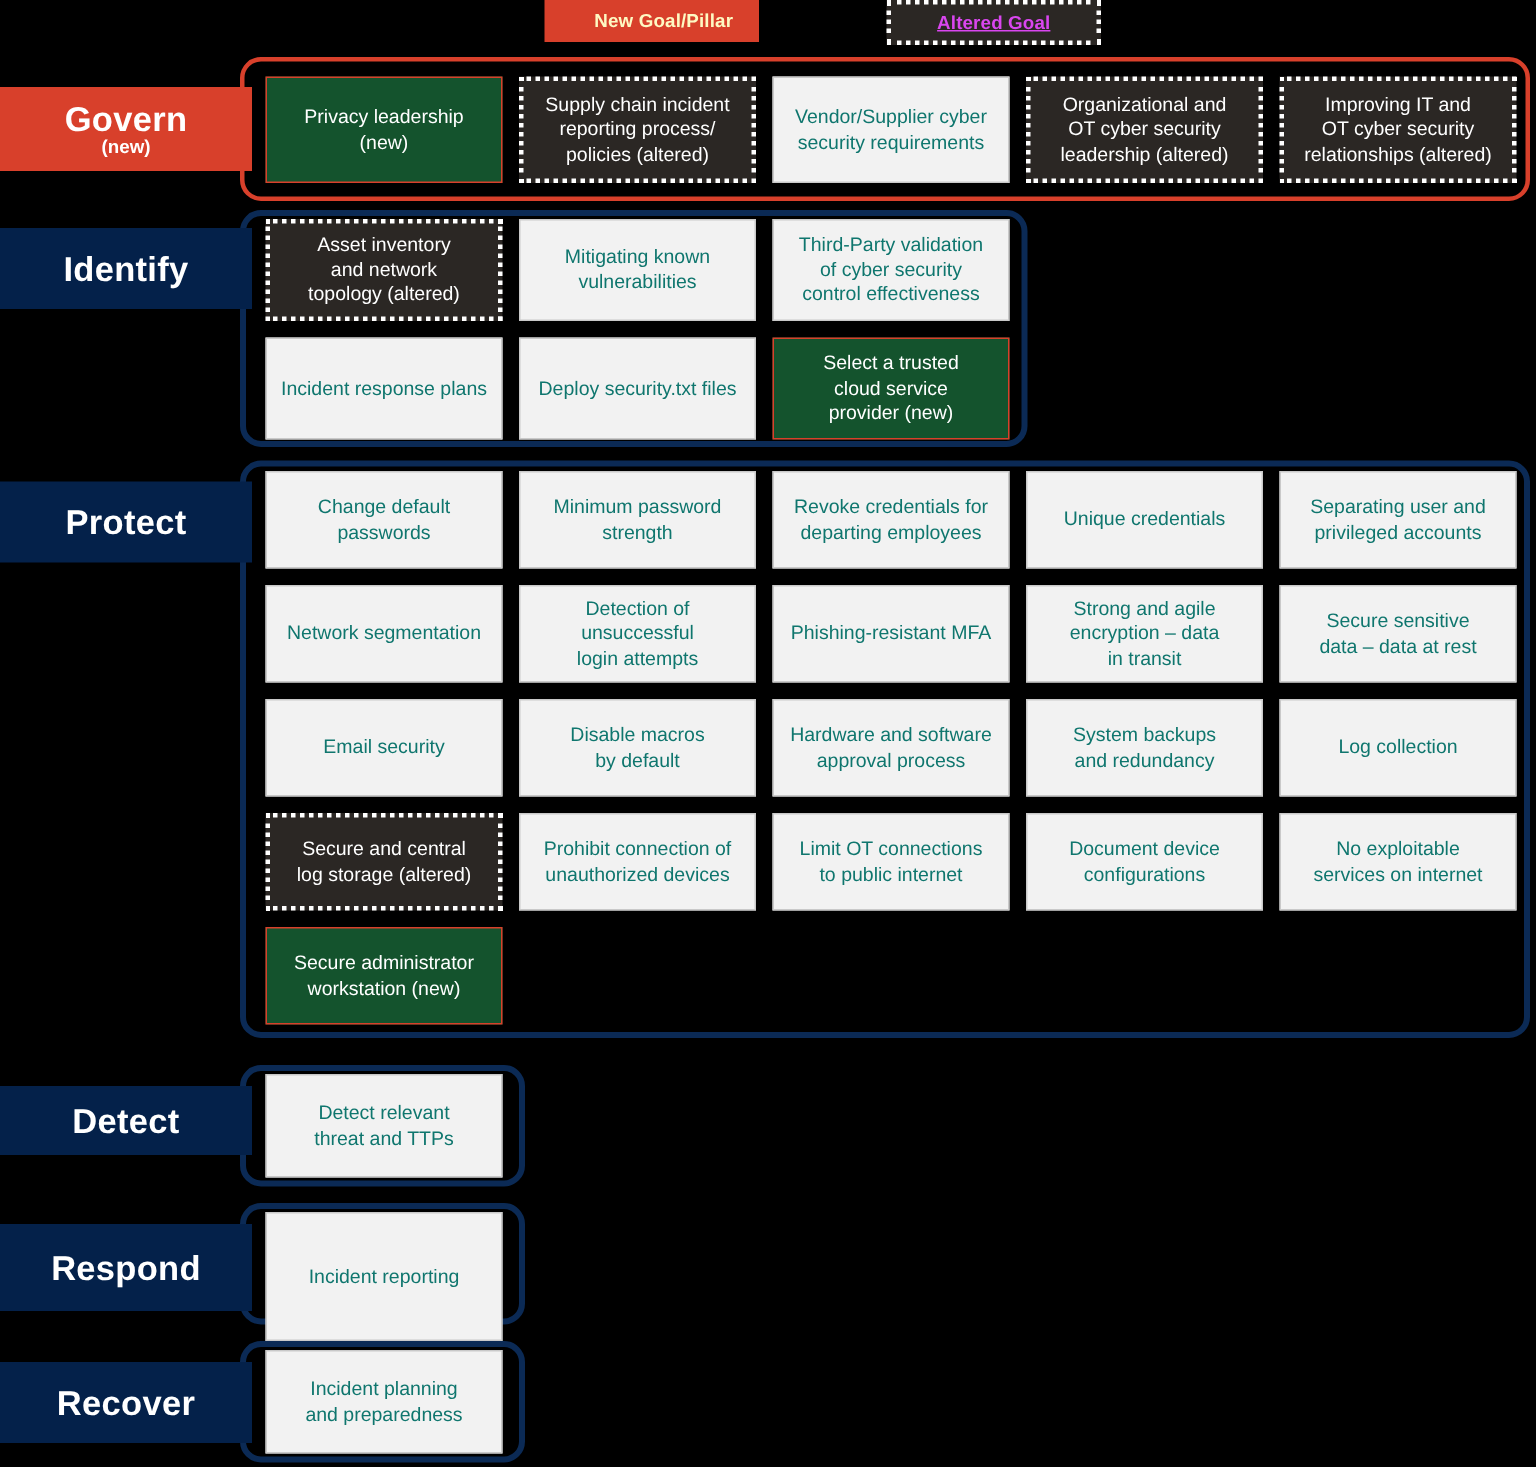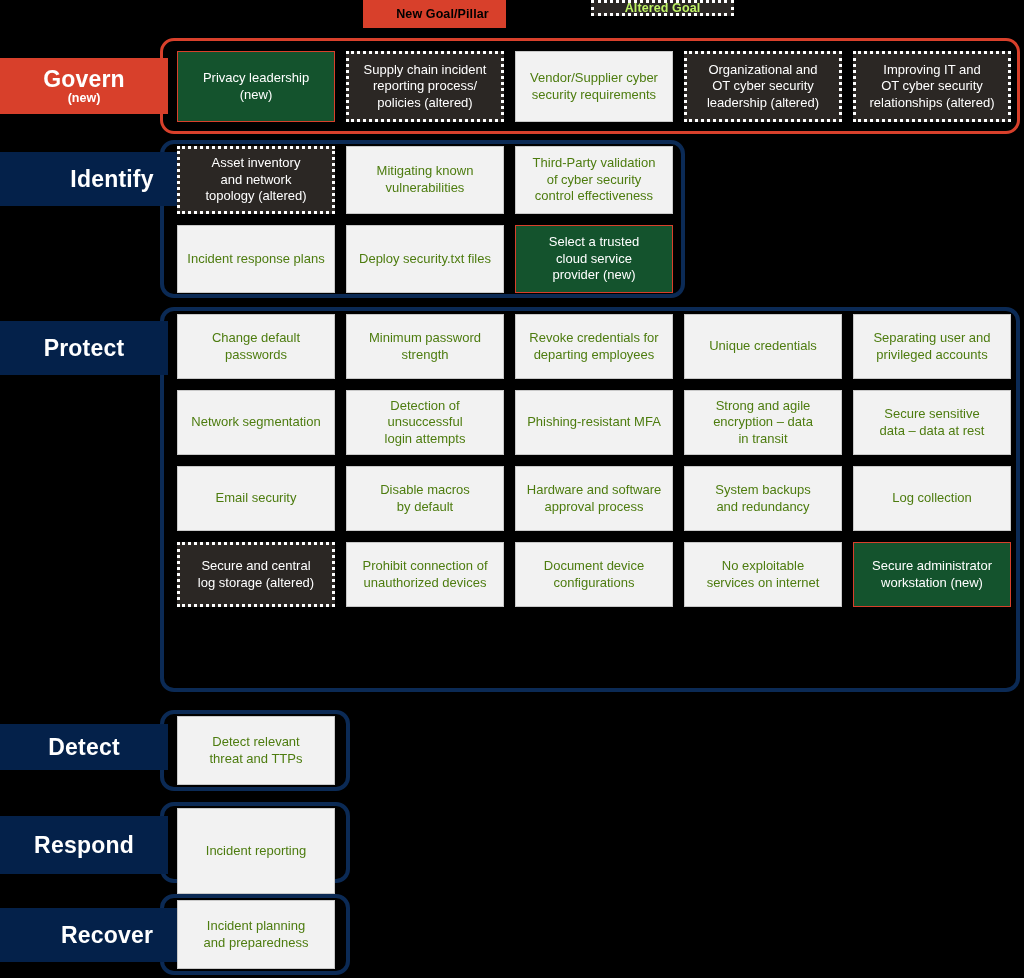--- a/index.html
+++ b/index.html
@@ -39,28 +39,29 @@
     display: flex;
     align-items: center;
     justify-content: center;
     box-sizing: border-box;
     font-size: 12.5px;
     font-weight: bold;
     letter-spacing: .1px;
   }
   .legend-chip.new {
     background: #d8402b;
-    color: #000000;
+    color: #fef9c3;
     padding-left: 16px;
   }
   .legend-chip.altered {
     background: #2b2724;
-    color: #bef264;
+    color: #d946ef;
     border: 3px dotted #ffffff;
-    height: 16px;
+    height: 30px;
+    text-decoration: underline;
   }
 
   
   .pillar-row {
     position: absolute;
     left: 0;
   }
 
   .band {
     position: absolute;
@@ -111,21 +112,21 @@
     align-items: center;
     justify-content: center;
     text-align: center;
     font-size: 13px;
     line-height: 1.28;
     padding: 4px 7px;
     width: 158px;
   }
   .card.plain {
     background: #f2f2f2;
-    color: #4d7c0f;
+    color: #0f766e;
     border: 1px solid #c9c9c9;
     text-align: center;
   }
   .card.new {
     background: #14532d;
     color: #ffffff;
     border: 1px solid #d8402b;
   }
   .card.altered {
     background: #2b2724;
@@ -172,21 +173,21 @@
         <div class="grid">
           <div class="card new">Privacy leadership<br>(new)</div>
           <div class="card altered">Supply chain incident<br>reporting process/<br>policies (altered)</div>
           <div class="card plain">Vendor/Supplier cyber<br>security requirements</div>
           <div class="card altered">Organizational and<br>OT cyber security<br>leadership (altered)</div>
           <div class="card altered">Improving IT and<br>OT cyber security<br>relationships (altered)</div>
         </div>
       </div>
       <div class="pillar-row" id="row-identify">
         <div class="container navy" style="left: 160px; top: 140px; width: 525px; height: 158px;"></div>
-        <div class="band navy" style="top: 152px; height: 54px; width: 168px; padding-left: 28px;">
+        <div class="band navy" style="top: 152px; height: 54px; width: 168px;">
           <div class="band-title">Identify</div>
         </div>
         <div class="grid">
           <div class="card altered">Asset inventory<br>and network<br>topology (altered)</div>
           <div class="card plain">Mitigating known<br>vulnerabilities</div>
           <div class="card plain">Third-Party validation<br>of cyber security<br>control effectiveness</div>
           <div class="card plain">Incident response plans</div>
           <div class="card plain">Deploy security.txt files</div>
           <div class="card new">Select a trusted<br>cloud service<br>provider (new)</div>
         </div>
@@ -207,20 +208,21 @@
           <div class="card plain">Phishing-resistant MFA</div>
           <div class="card plain">Strong and agile<br>encryption – data<br>in transit</div>
           <div class="card plain">Secure sensitive<br>data – data at rest</div>
           <div class="card plain">Email security</div>
           <div class="card plain">Disable macros<br>by default</div>
           <div class="card plain">Hardware and software<br>approval process</div>
           <div class="card plain">System backups<br>and redundancy</div>
           <div class="card plain">Log collection</div>
           <div class="card altered">Secure and central<br>log storage (altered)</div>
           <div class="card plain">Prohibit connection of<br>unauthorized devices</div>
+          <div class="card plain">Limit OT connections<br>to public internet</div>
           <div class="card plain">Document device<br>configurations</div>
           <div class="card plain">No exploitable<br>services on internet</div>
           <div class="card new">Secure administrator<br>workstation (new)</div>
         </div>
       </div>
       <div class="pillar-row" id="row-detect">
         <div class="container navy" style="left: 160px; top: 710px; width: 190px; height: 81px;"></div>
         <div class="band navy" style="top: 724px; height: 46px; width: 168px;">
           <div class="band-title">Detect</div>
         </div>
@@ -232,21 +234,21 @@
         <div class="container navy" style="left: 160px; top: 802px; width: 190px; height: 81px;"></div>
         <div class="band navy" style="top: 816px; height: 58px; width: 168px;">
           <div class="band-title">Respond</div>
         </div>
         <div class="grid">
           <div class="card plain">Incident reporting</div>
         </div>
       </div>
       <div class="pillar-row" id="row-recover">
         <div class="container navy" style="left: 160px; top: 894px; width: 190px; height: 81px;"></div>
-        <div class="band navy" style="top: 908px; height: 54px; width: 168px; padding-left: 23px;">
+        <div class="band navy" style="top: 908px; height: 54px; width: 168px;">
           <div class="band-title">Recover</div>
         </div>
         <div class="grid">
           <div class="card plain">Incident planning<br>and preparedness</div>
         </div>
       </div>
     </div>
 
 </div>
 

